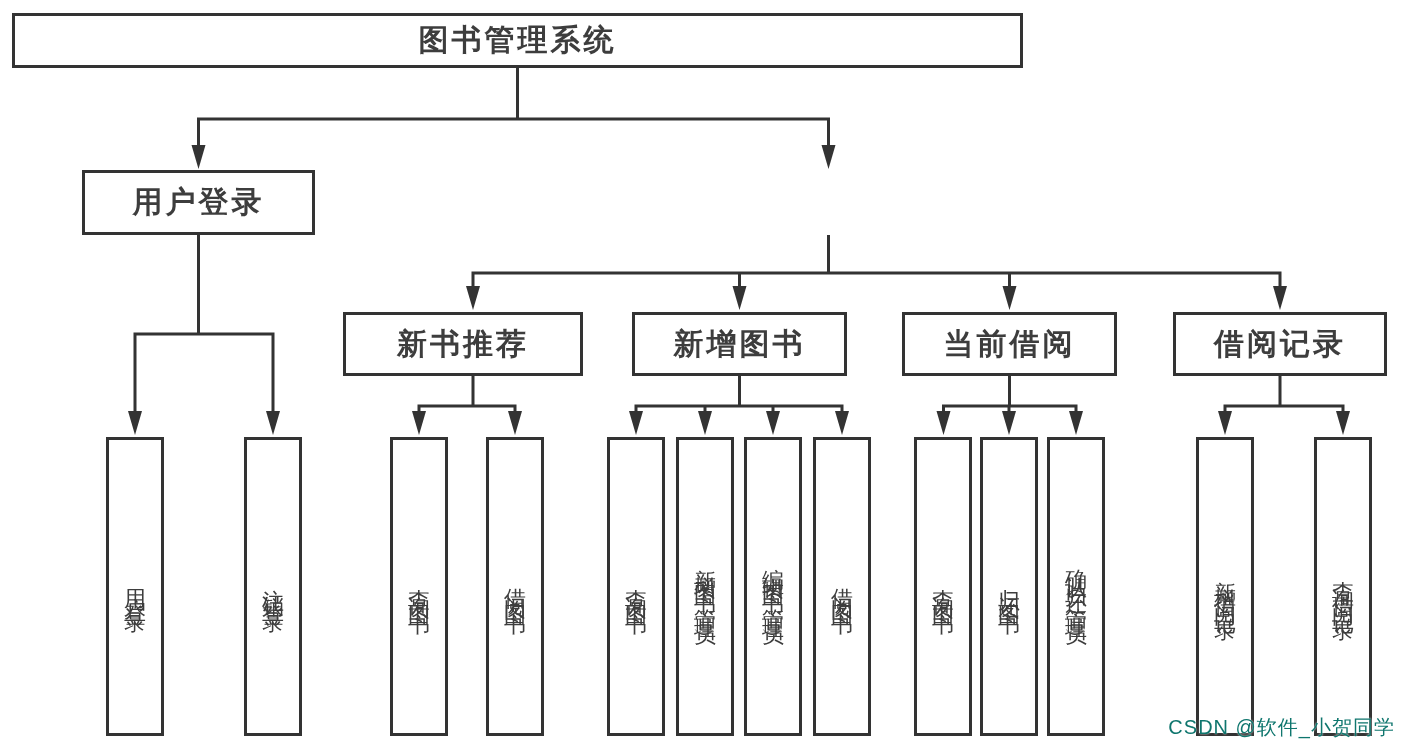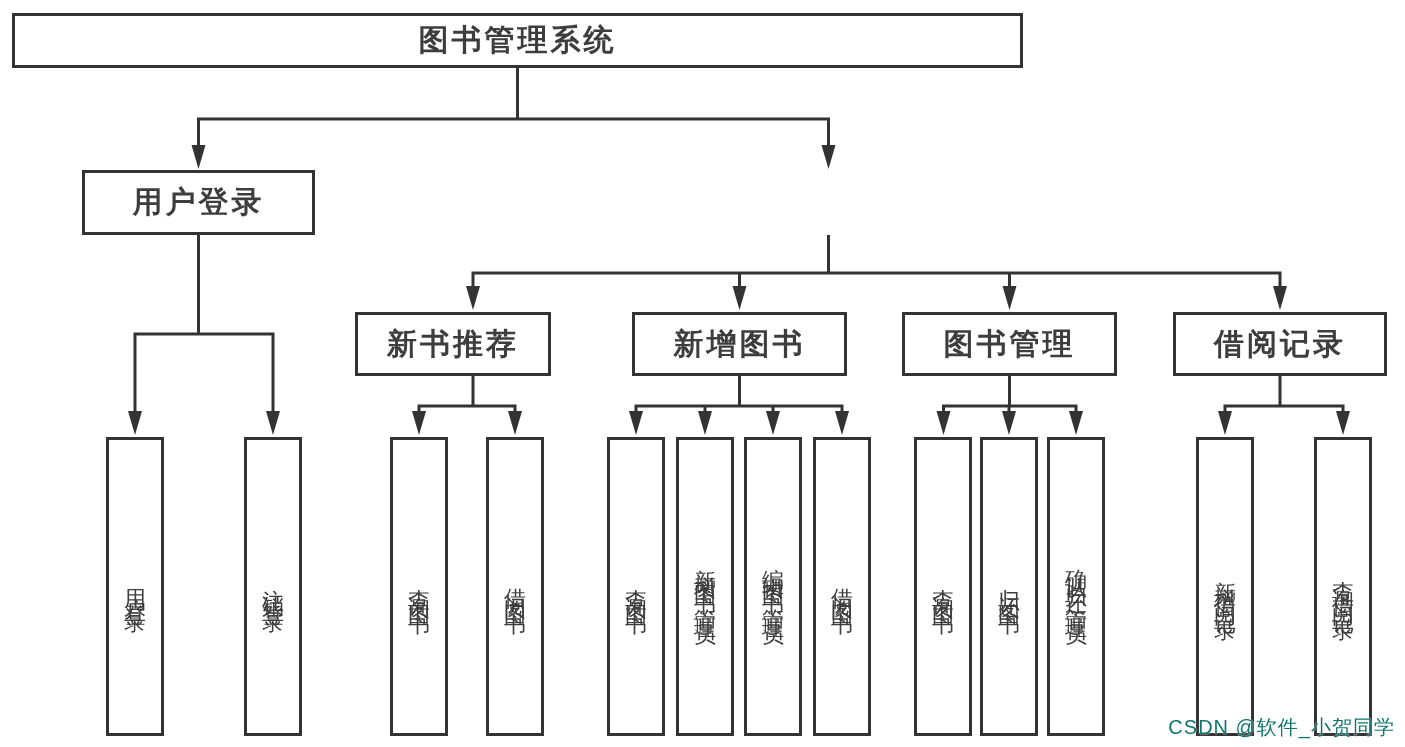--- a/index.html
+++ b/index.html
@@ -73,28 +73,28 @@
   </svg>
 
   <div class="box h" style="left:12px;top:13px;width:1011px;height:55px">
     <span>图书管理系统</span>
   </div>
 
   <div class="box h" style="left:82px;top:170px;width:233px;height:65px">
     <span>用户登录</span>
   </div>
 
-  <div class="box h" style="left:355px;top:312px;width:196px;height:64px">
+  <div class="box h" style="left:343px;top:312px;width:240px;height:64px">
     <span>新书推荐</span>
   </div>
   <div class="box h" style="left:632px;top:312px;width:215px;height:64px">
     <span>新增图书</span>
   </div>
   <div class="box h" style="left:902px;top:312px;width:215px;height:64px">
-    <span>图书管理</span>
+    <span>当前借阅</span>
   </div>
   <div class="box h" style="left:1173px;top:312px;width:214px;height:64px">
     <span>借阅记录</span>
   </div>
 
   <div class="box v" style="left:106px;top:437px;width:58px;height:299px">
     <span>用户登录</span>
   </div>
   <div class="box v" style="left:244px;top:437px;width:58px;height:299px">
     <span>注销登录</span>

